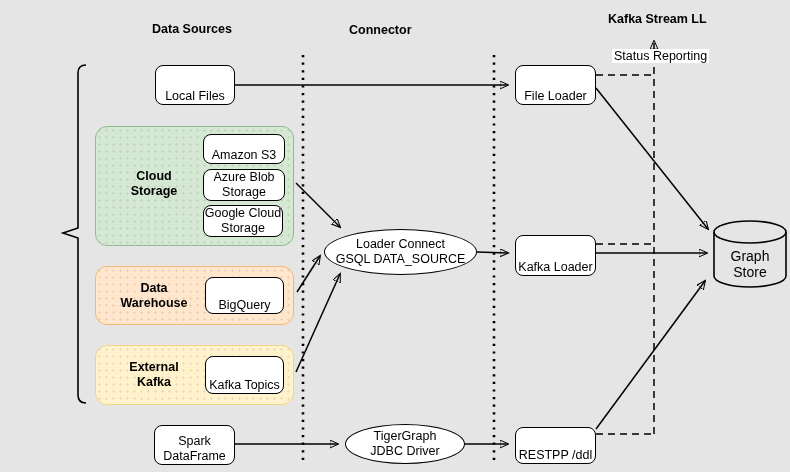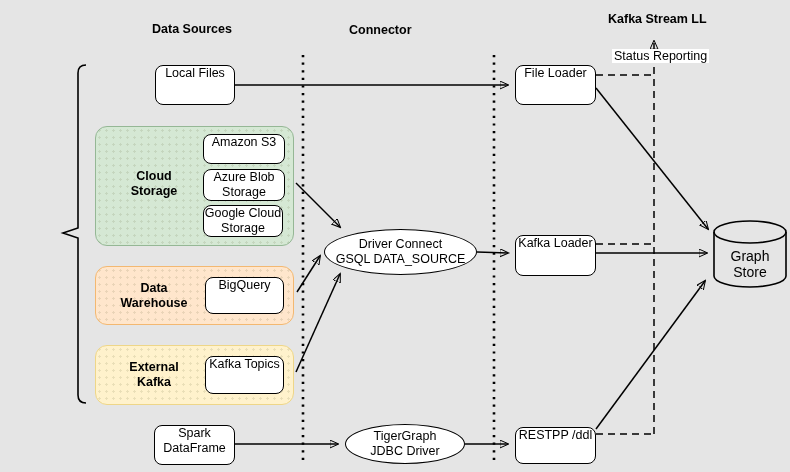--- a/index.html
+++ b/index.html
@@ -3,21 +3,21 @@
 <meta charset="utf-8">
 <style>
   html,body { margin:0; padding:0; background:#fff; }
   #canvas {
     position:relative; width:790px; height:472px; background:#e5e5e5;
     font-family:"Liberation Sans", sans-serif; color:#000; overflow:hidden;
   }
   .hdr { position:absolute; font-weight:bold; font-size:12.5px; white-space:nowrap; }
   .node {
     position:absolute; background:#fff; border:1.6px solid #000; border-radius:8px;
-    display:flex; align-items:flex-start; justify-content:center; text-align:center;
+    display:flex; align-items:flex-end; justify-content:center; text-align:center;
     font-size:12.5px; line-height:15px; z-index:2; box-sizing:border-box;
   }
   .container-box {
     position:absolute; border-radius:12px; border:1.6px solid; z-index:1; box-sizing:border-box;
     background-image: radial-gradient(circle, rgba(90,90,40,0.13) 1px, transparent 1.1px);
     background-size:7px 7px;
   }
   .container-box.green  { background-color:var(--green-fill);  border-color:var(--green-stroke); }
   .container-box.orange { background-color:var(--orange-fill); border-color:var(--orange-stroke); }
   .container-box.yellow { background-color:var(--yellow-fill); border-color:var(--yellow-stroke); }
@@ -94,21 +94,21 @@
   </div>
   <div class="node" style="left:205px; top:277px; width:79px; height:37px;">
     <span>BigQuery</span>
   </div>
   <div class="node multiline" style="left:154px; top:425px; width:81px; height:40px;">
     <span class="multiline">Spark
 DataFrame</span>
   </div>
 
   <div class="ellipse" style="left:324px; top:229px; width:153px; height:46px;">
-    <span class="multiline">Driver Connect
+    <span class="multiline">Loader Connect
 GSQL DATA_SOURCE</span>
   </div>
   <div class="ellipse" style="left:345px; top:424px; width:120px; height:40px;">
     <span class="multiline">TigerGraph
 JDBC Driver</span>
   </div>
 
   <div class="node" style="left:515px; top:65px; width:81px; height:40px;">
     <span>File Loader</span>
   </div>

